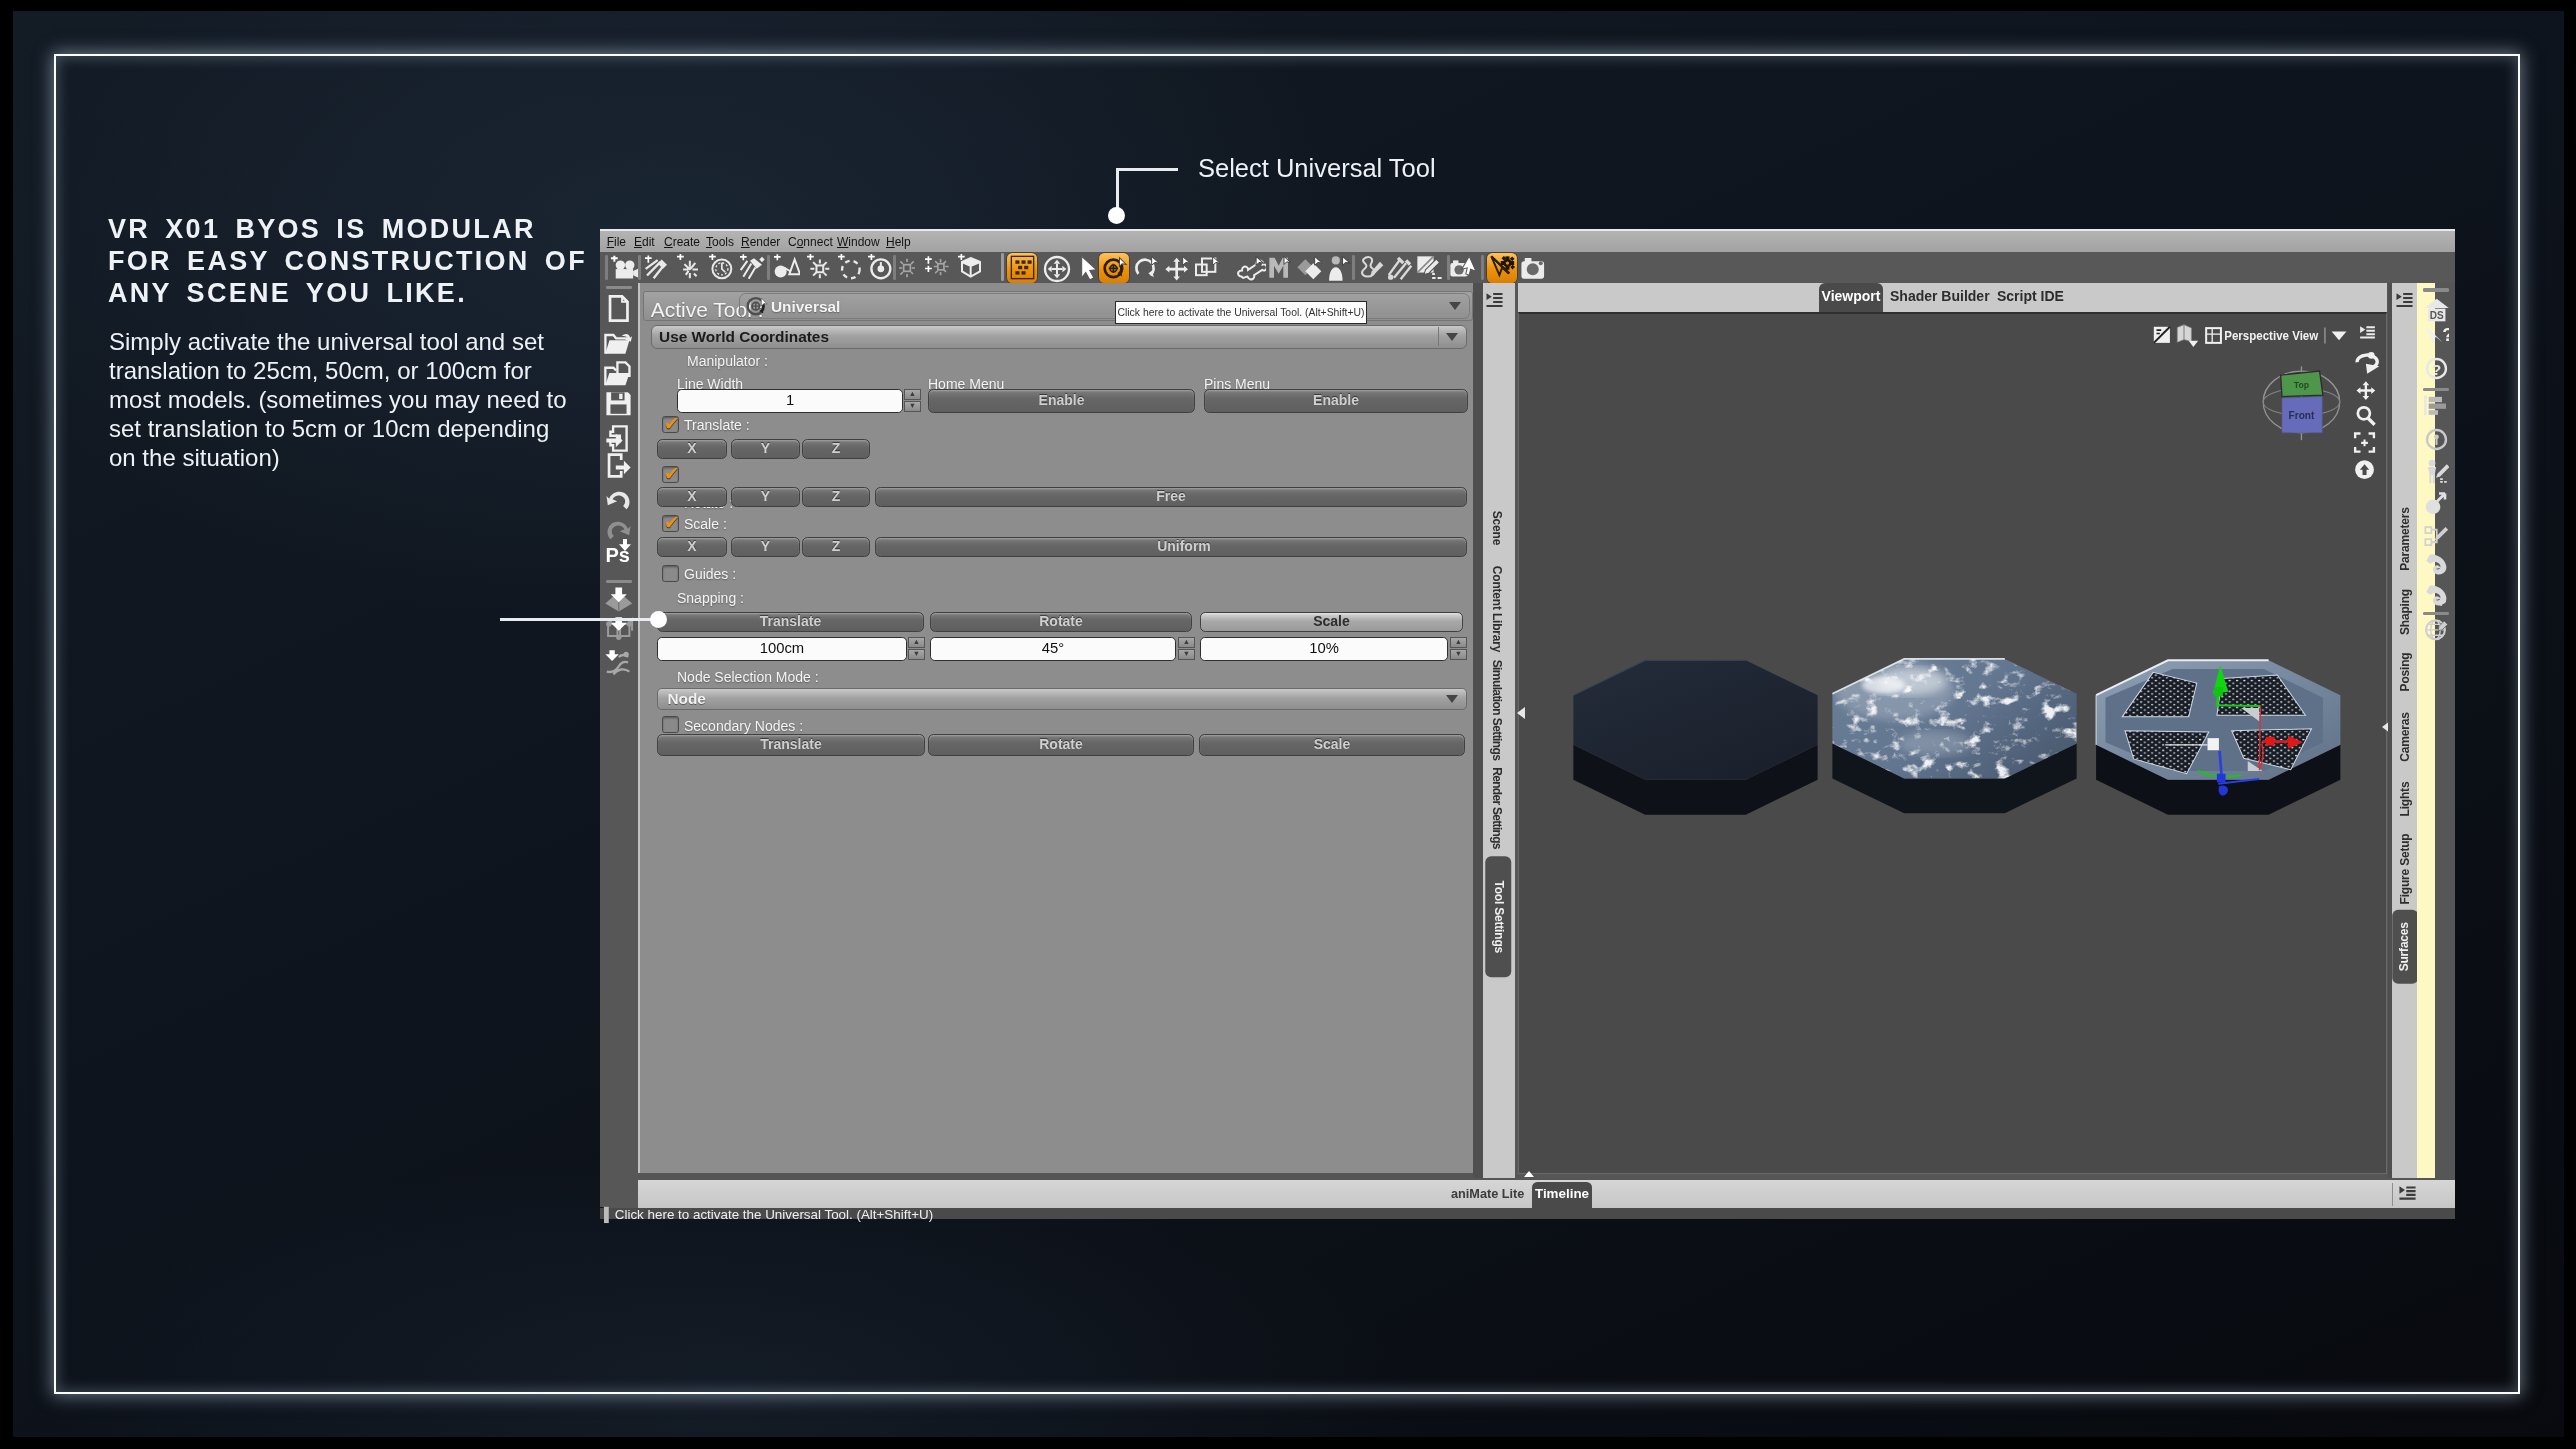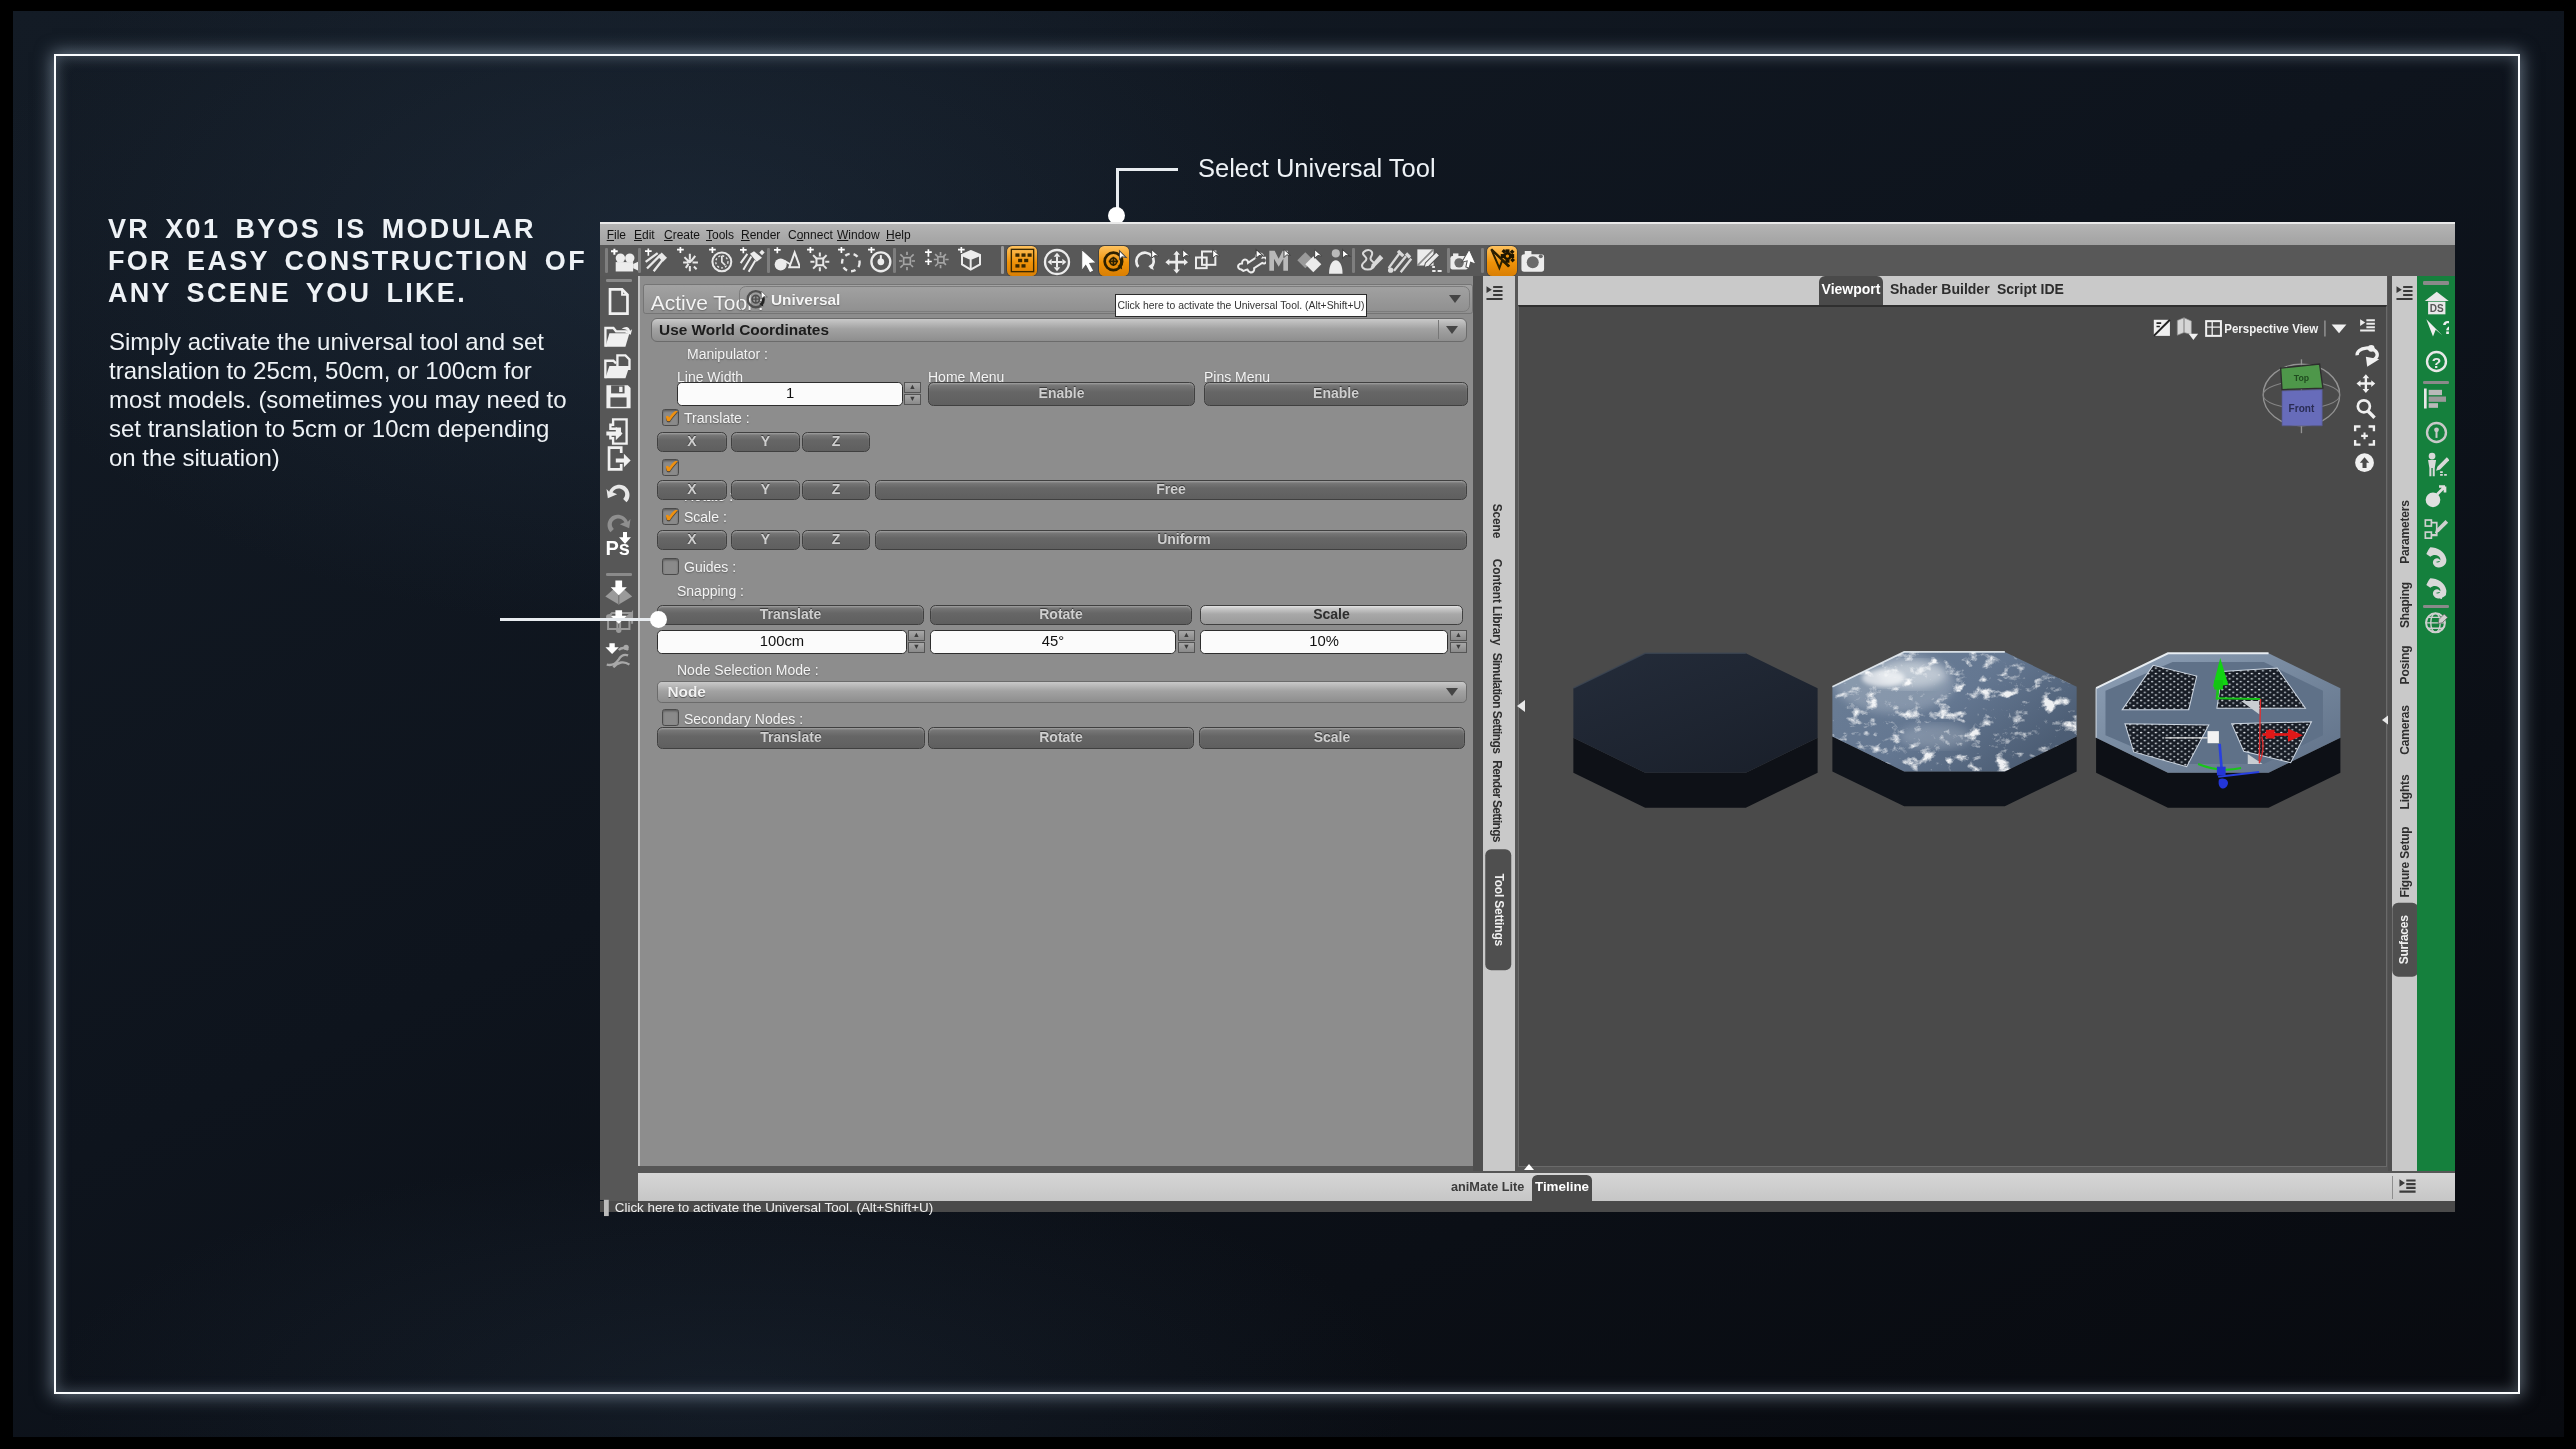--- a/index.html
+++ b/index.html
@@ -13,21 +13,21 @@
 #frame{position:absolute;left:54px;top:54px;width:2466px;height:1340px;border:2px solid #fafcfe;
  box-shadow:0 0 16px 2px rgba(190,210,230,.50), inset 0 0 13.4px 1.3px rgba(190,210,230,.30);}
 .ann{position:absolute;color:#eef2f6;}
 #headline{left:108px;top:213px;font-weight:bold;font-size:27px;line-height:32px;letter-spacing:2.3px;word-spacing:5.4px;}
 #paragraph{left:109px;top:327px;font-size:24px;line-height:29px;letter-spacing:0px;}
 #ann2{left:258px;top:578px;font-size:23px;line-height:30px;letter-spacing:-0.7px;}
 #ann1{left:1198px;top:154px;font-size:25.5px;}
 .cline{position:absolute;background:#e8ecf0;}
 .cdot{position:absolute;width:17.4px;height:17.4px;border-radius:50%;background:#fff;}
 
-#app{position:absolute;left:600px;top:222px;width:1855px;height:990px;background:#565656;font-size:14px;border-radius:24px;}
+#app{position:absolute;left:600px;top:229px;width:1855px;height:990px;background:#565656;font-size:14px;border-radius:24px;}
 #apptop{position:absolute;left:0;top:0;width:1855px;height:2px;background:#e9e9e9;}
 #menubar{position:absolute;left:0;top:2px;width:1855px;height:21px;background:linear-gradient(#b4b4b4,#a2a2a2);color:#141414;}
 #menubar span{position:absolute;top:4px;font-size:12px;}
 #menubar u{text-decoration:underline;}
 #toolbar{position:absolute;left:0;top:23px;width:1855px;height:31px;background:#585858;}
 .tsep{position:absolute;top:2.7px;width:3.4px;height:25.5px;background:#7e7e7e;border-radius:1.3px;}
 .ic{position:absolute;}
 .oic{position:absolute;background:linear-gradient(#ffc25e,#ef9208 55%,#d97f04);border-radius:5.4px;box-shadow:0 0 0 0.7px #3a3a3a;}
 #leftcol{position:absolute;left:0;top:54px;width:38px;height:924px;background:#575757;}
 .lsep{position:absolute;left:6px;width:25.5px;height:3.4px;background:#8a8a8a;border-radius:1.3px;}
@@ -632,21 +632,21 @@
           <path d="M12 3h14M12 9h14M12 15h14M2 21h24" stroke="#3a3a3a" stroke-width="3"></path>
         </svg>
    <div class="vtab vtabR" style="left:-61px;top:248px;">Parameters</div>
    <div class="vtab vtabR" style="left:-61px;top:321px;">Shaping</div>
    <div class="vtab vtabR" style="left:-61px;top:381px;">Posing</div>
    <div class="vtab vtabR" style="left:-61px;top:446px;">Cameras</div>
    <div class="vtab vtabR" style="left:-61px;top:508px;">Lights</div>
    <div class="vtab vtabR" style="left:-61px;top:578px;">Figure Setup</div>
    <div class="vtab vtabR on" style="left:-24px;top:651px;width:74px;">Surfaces</div>
   </div>
-  <div id="rightcol" style="position:absolute;left:1817px;top:54px;width:38px;height:895px;background:#15803d;">
+  <div id="rightcol" style="position:absolute;left:1817px;top:54px;width:18px;height:895px;background:#fef9c3;">
    <div class="lsep" style="top:5.4px;"></div>
 
    <svg class="ic" style="left:6.7px;top:14.8px;font-size:21px" width="25.5" height="24" viewBox="0 0 38 36">
           <path d="M19 1L37 15H1z" fill="#e8e8e8"></path>
           <rect x="6" y="16" width="26" height="19" fill="#e8e8e8"></rect>
           <text x="19" y="31" font-size="15" font-weight="bold" fill="#575757" text-anchor="middle" font-family="Liberation Sans">DS</text>
         </svg>
 
    <svg class="ic" style="left:8px;top:43px;font-size:21px" width="24" height="23" viewBox="0 0 36 34">
           <path d="M2 0l10 26 4-10 10 8z" fill="#f0f0f0"></path>

